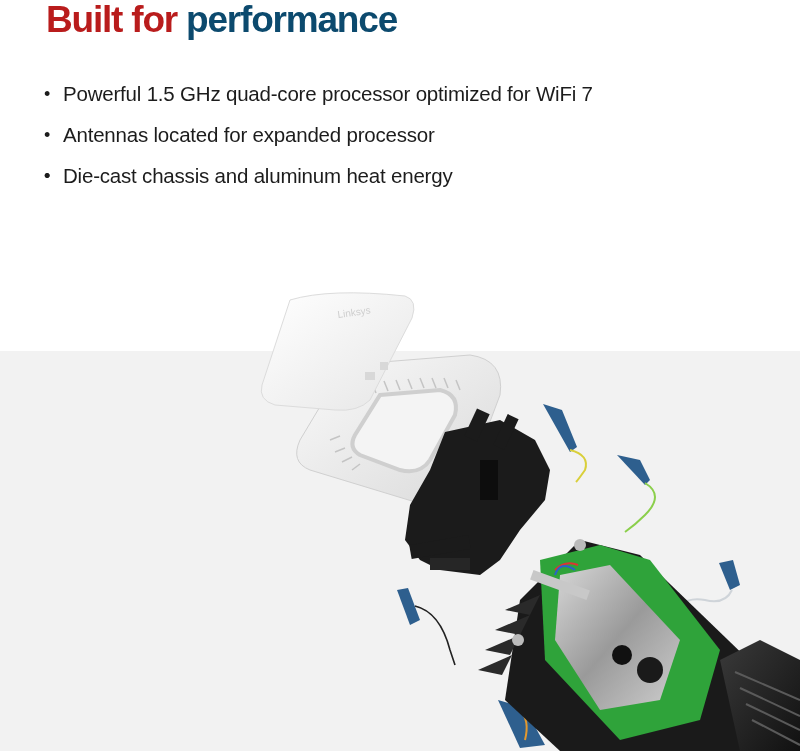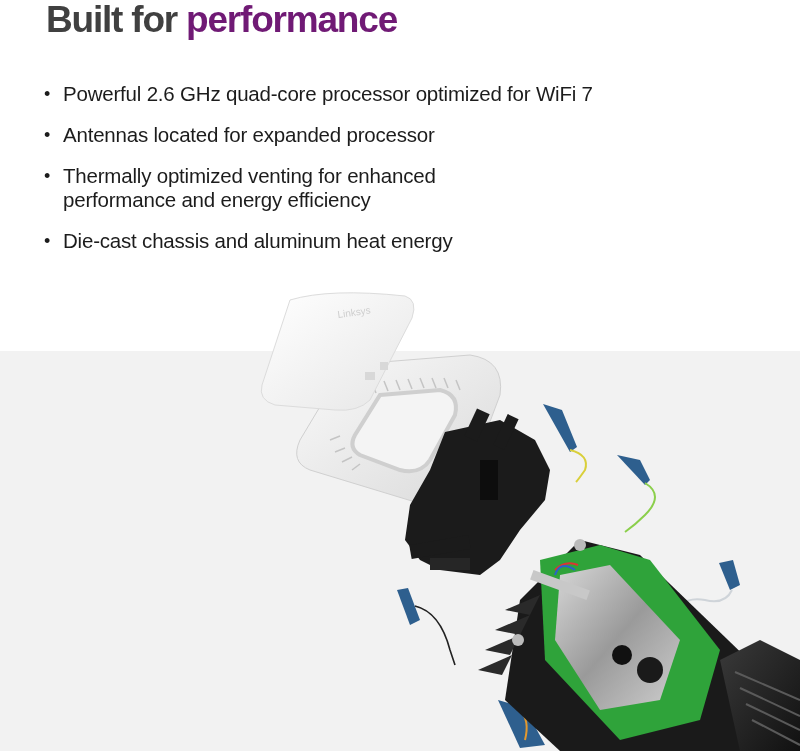--- a/index.html
+++ b/index.html
@@ -9,22 +9,22 @@
     .page { position: absolute; inset: 0; width: 800px; height: 751px; }
 
     .top-section { position: absolute; left: 0; top: 0; width: 800px; height: 351px; background: #ffffff; }
     .bottom-section { position: absolute; left: 0; top: 351px; width: 800px; height: 400px; background: #f2f2f2; }
 
     .heading {
       position: absolute; left: 46px; top: -2px;
       font-size: 37px; font-weight: 700; letter-spacing: -1.2px; line-height: 44px;
       white-space: nowrap;
     }
-    .heading .h-dark { color: #404040; }
-    .heading .h-accent { color: #701a75; }
+    .heading .h-dark { color: #b91c1c; }
+    .heading .h-accent { color: #0c4a6e; }
 
     .features { position: absolute; left: 44px; top: 82px; list-style: none; }
     .feature {
       position: relative; padding-left: 19px;
       font-size: 20.5px; line-height: 24px; color: #1c1c1c; letter-spacing: -0.2px;
       margin-bottom: 17px;
     }
     .feature .bullet { position: absolute; left: 0; top: 0; font-size: 18px; }
     .feature .text { display: block; }
     .feature.two-line .text { max-width: 440px; }
@@ -39,29 +39,28 @@
   <div class="top-section"></div>
   <div class="bottom-section"></div>
 
   <h1 class="heading">
     <span class="h-dark">Built for </span><span class="h-accent">performance</span>
   </h1>
 
   <ul class="features">
     <li class="feature">
       <span class="bullet">•</span>
-      <span class="text">Powerful 2.6 GHz quad-core processor optimized for WiFi 7</span>
+      <span class="text">Powerful 1.5 GHz quad-core processor optimized for WiFi 7</span>
     </li>
     <li class="feature">
       <span class="bullet">•</span>
       <span class="text">Antennas located for expanded processor</span>
     </li>
     <li class="feature two-line">
       <span class="bullet">•</span>
-      <span class="text">Thermally optimized venting for enhanced performance and energy efficiency</span>
     </li>
     <li class="feature">
       <span class="bullet">•</span>
       <span class="text">Die-cast chassis and aluminum heat energy</span>
     </li>
   </ul>
 
   <div class="illustration">
     <svg viewBox="0 270 800 481" xmlns="http://www.w3.org/2000/svg">
       <defs>

